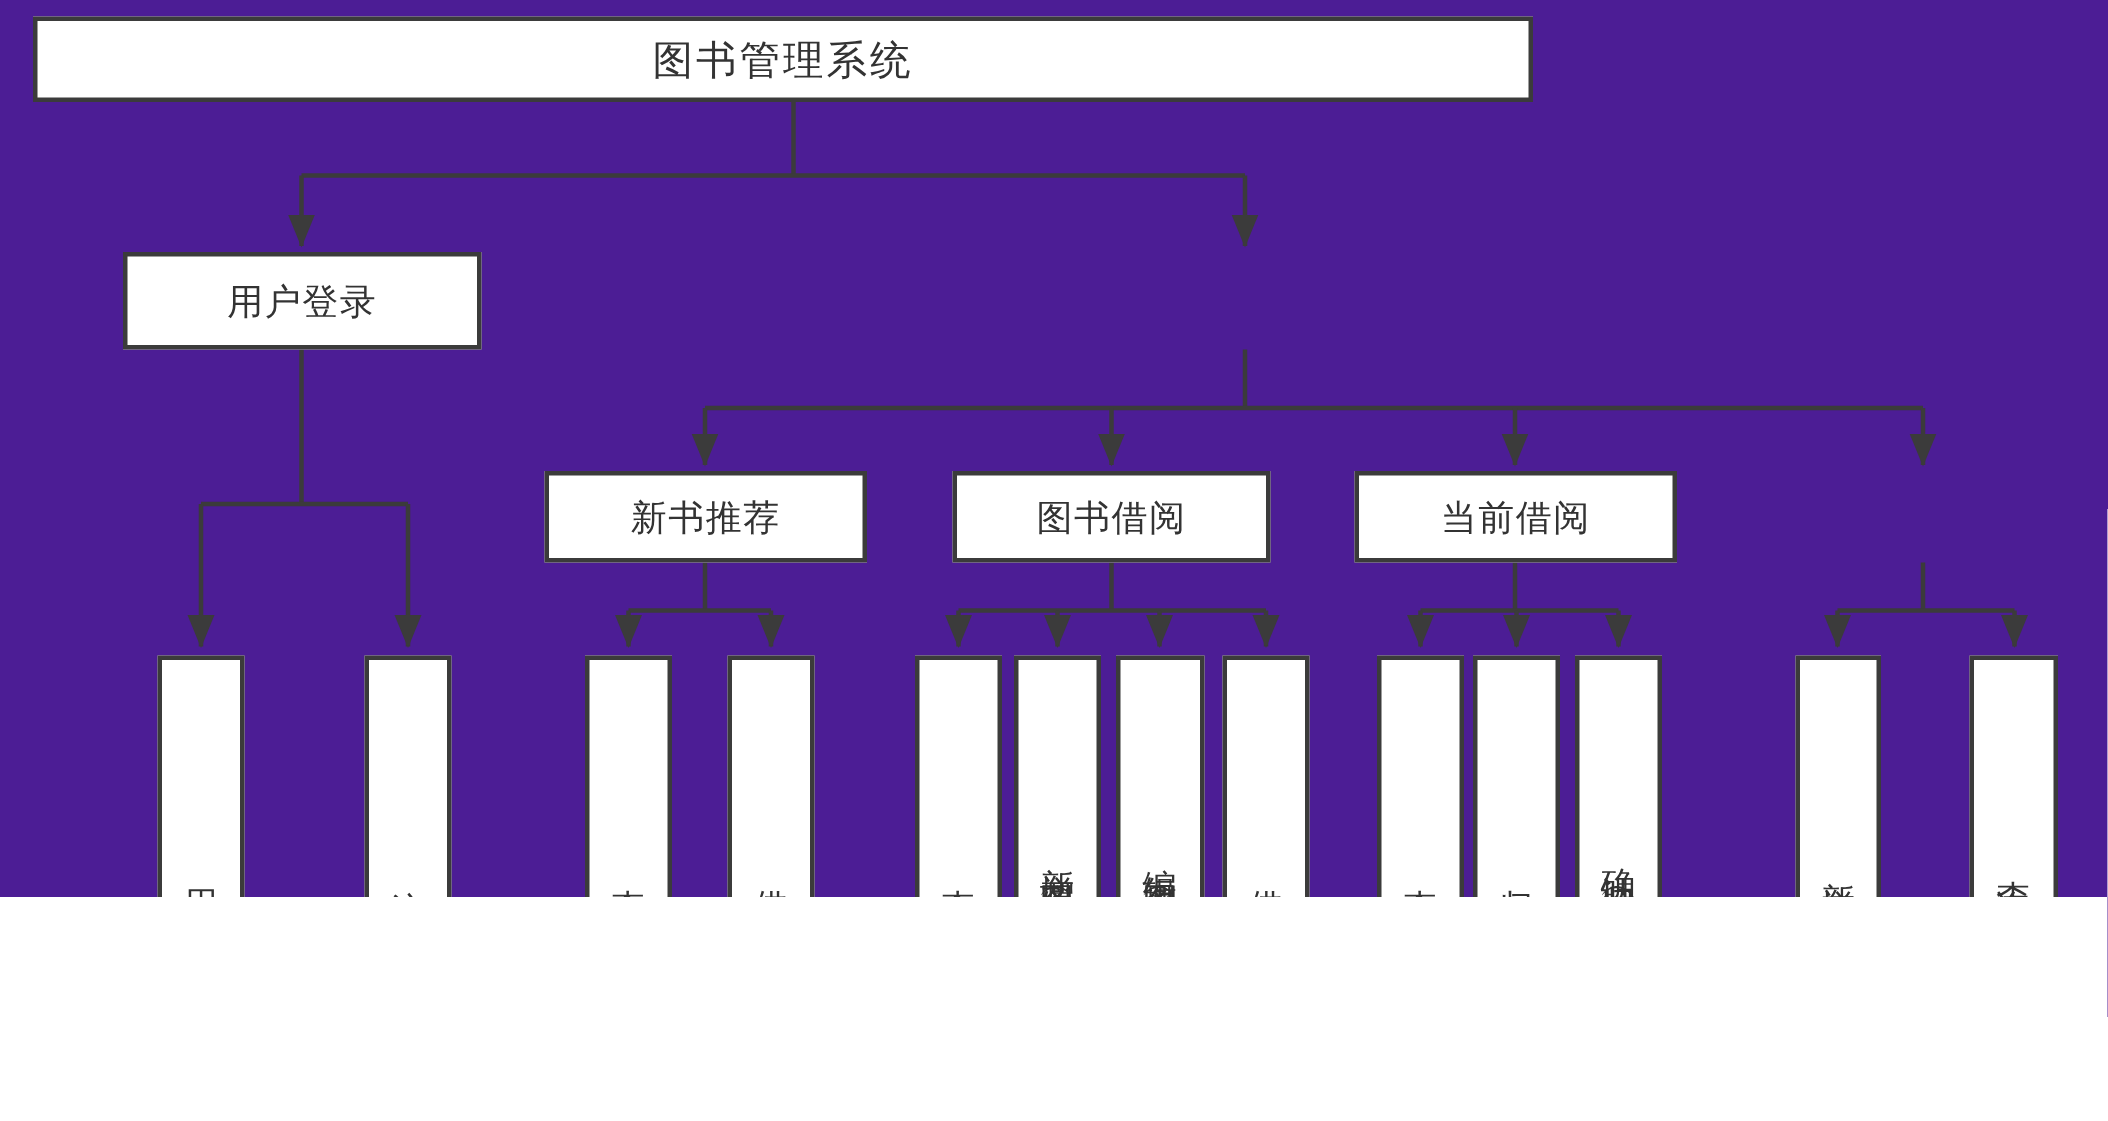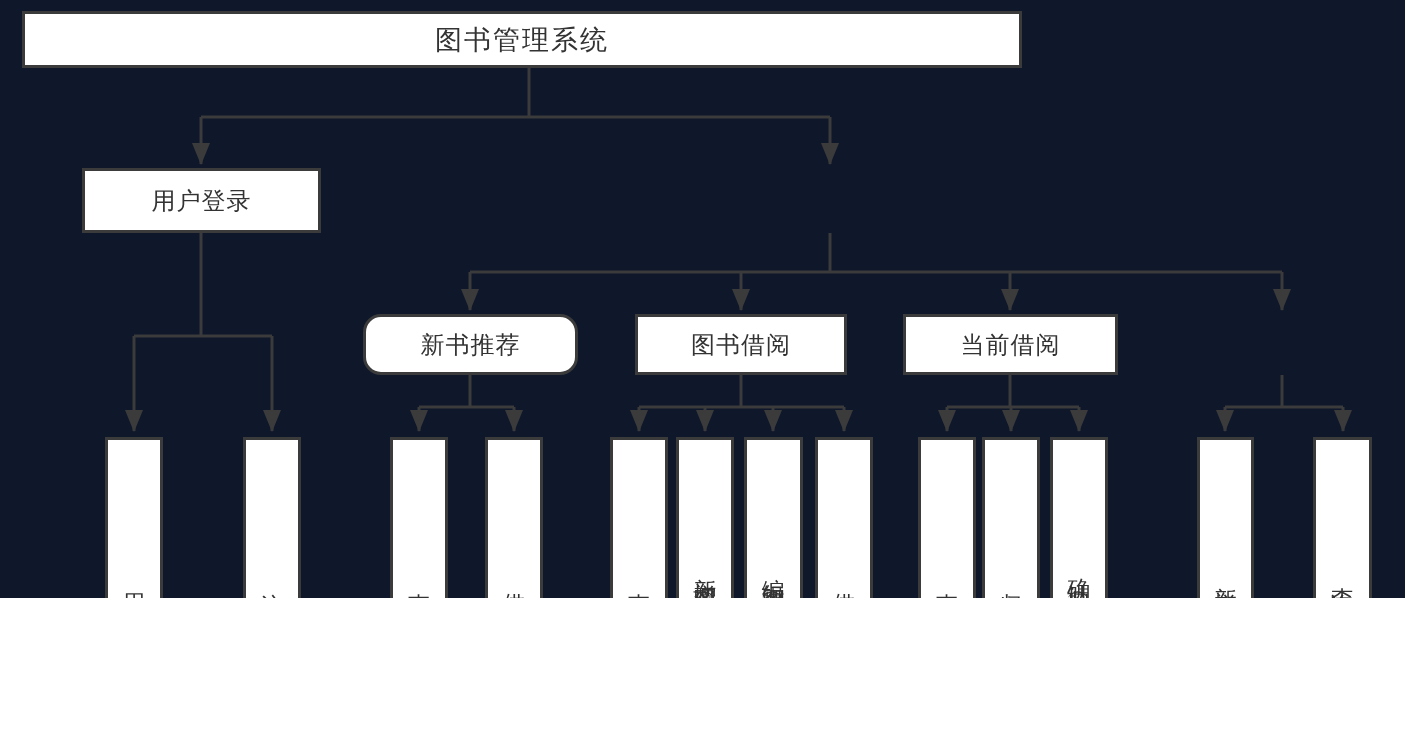--- a/index.html
+++ b/index.html
@@ -1,20 +1,20 @@
 <!DOCTYPE html>
 <html><head>
 <meta charset="utf-8">
 <style>
   html, body { margin: 0; padding: 0; background: #ffffff; }
   .canvas {
     position: relative;
     width: 1405px;
     height: 598px;
-    background: #0f172a;
+    background: #4c1d95;
     font-family: "Liberation Sans", sans-serif;
     color: #333333;
     overflow: hidden;
   }
   svg.wires { position: absolute; left: 0; top: 0; width: 1405px; height: 747px; }
   .box {
     position: absolute;
     box-sizing: border-box;
     border: 3px solid #3b3b3b;
     background: #ffffff;
@@ -98,21 +98,21 @@
   </svg>
 
   <div class="box" style="left:22px; top:11px; width:1000px; height:57px;">
     <span class="root-label">图书管理系统</span>
   </div>
 
   <div class="box" style="left:82px; top:168px; width:239px; height:65px;">
     <span class="hlabel">用户登录</span>
   </div>
 
-  <div class="box" style="left:363px; top:314px; width:215px; height:61px;border-radius:18px;">
+  <div class="box" style="left:363px; top:314px; width:215px; height:61px;">
     <span class="hlabel">新书推荐</span>
   </div>
   <div class="box" style="left:635px; top:314px; width:212px; height:61px;">
     <span class="hlabel">图书借阅</span>
   </div>
   <div class="box" style="left:903px; top:314px; width:215px; height:61px;text-align:right;">
     <span class="hlabel">当前借阅</span>
   </div>
 
   <div class="box" style="left:105px; top:437px; width:58px; height:300px;">

